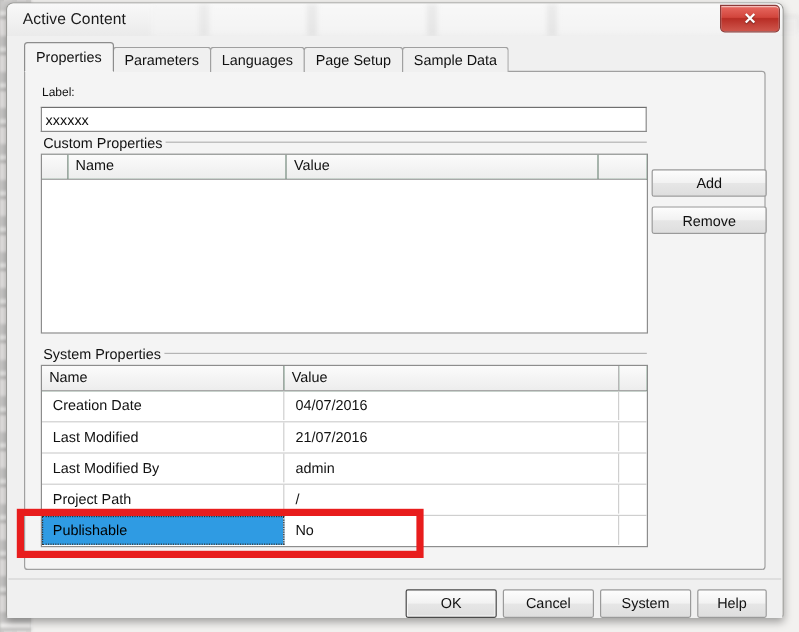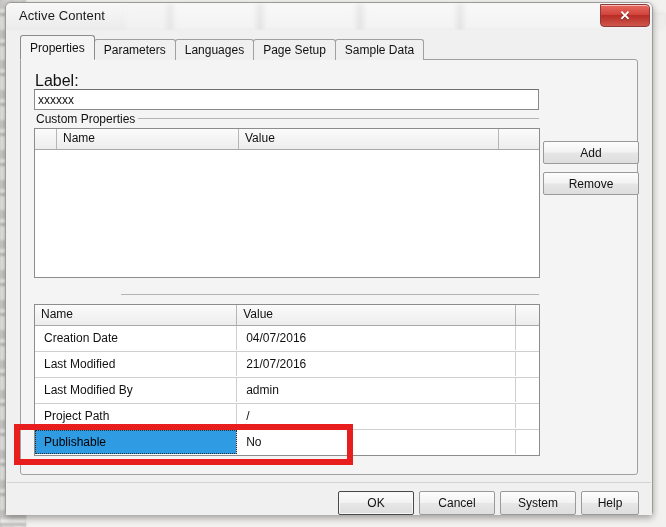--- a/index.html
+++ b/index.html
@@ -94,21 +94,21 @@
     height:23px;background:#f4f4f4;
     border-color:#8c8c8c;border-bottom:1px solid #f4f4f4;
     position:relative;z-index:4;
   }
   .tabpanel{
     position:absolute;left:14px;top:29px;width:618px;height:416px;
     box-sizing:border-box;
     background:#f4f4f4;border:1px solid #a0a0a0;border-radius:0 3px 3px 3px;
   }
 
-  .fieldlabel{position:absolute;font-size:16px;color:#111;}
+  .fieldlabel{position:absolute;font-size:10px;color:#111;}
   .textinput{
     position:absolute;box-sizing:border-box;
     background:#fff;border:1px solid #8a8a8a;
     border-top-color:#6f6f6f;
     font-size:12px;color:#111;
     padding:2px 3px;outline:none;
   }
 
   
   .grouplbl{position:absolute;font-size:12px;color:#111;background:#f4f4f4;padding:0 3px;z-index:2;}
@@ -210,20 +210,21 @@
       <div class="tbl" style="left:13px;top:68px;width:506px;height:150px">
         <div class="thead">
           <div class="th" style="width:22px"></div>
           <div class="th" style="width:182px">Name</div>
           <div class="th" style="width:260px">Value</div>
           <div class="th" style="width:40px;border-right:none"></div>
         </div>
         <div></div>
       </div>
 
+      <div class="grouplbl" style="left:12px;top:228px">System Properties</div>
       <div class="groupline" style="left:100px;top:234px;width:418px"></div>
 
       <div class="tbl" style="left:13px;top:244px;width:506px;height:152px">
         <div class="thead">
           <div class="th" style="width:203px">Name</div>
           <div class="th" style="width:280px">Value</div>
           <div class="th" style="width:23px;border-right:none"></div>
         </div>
 
         <div class="trow">

